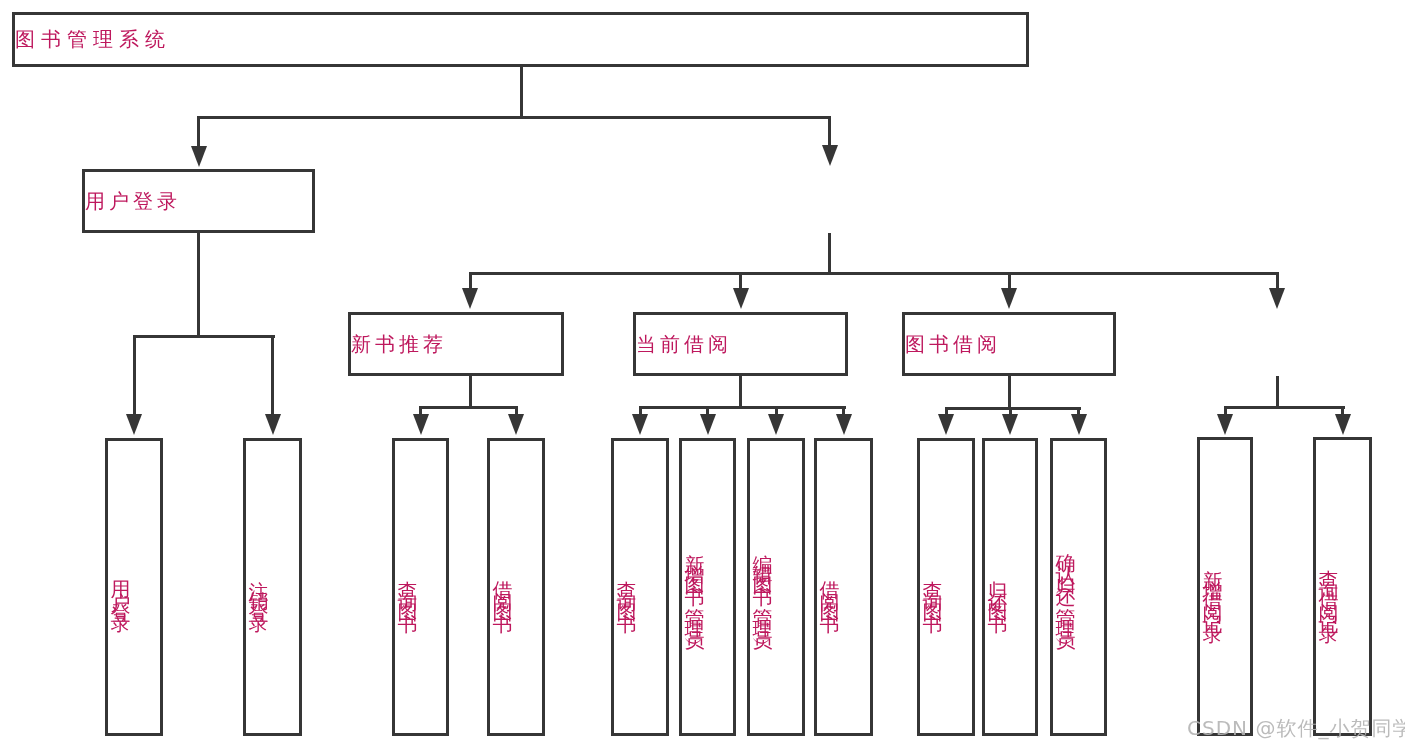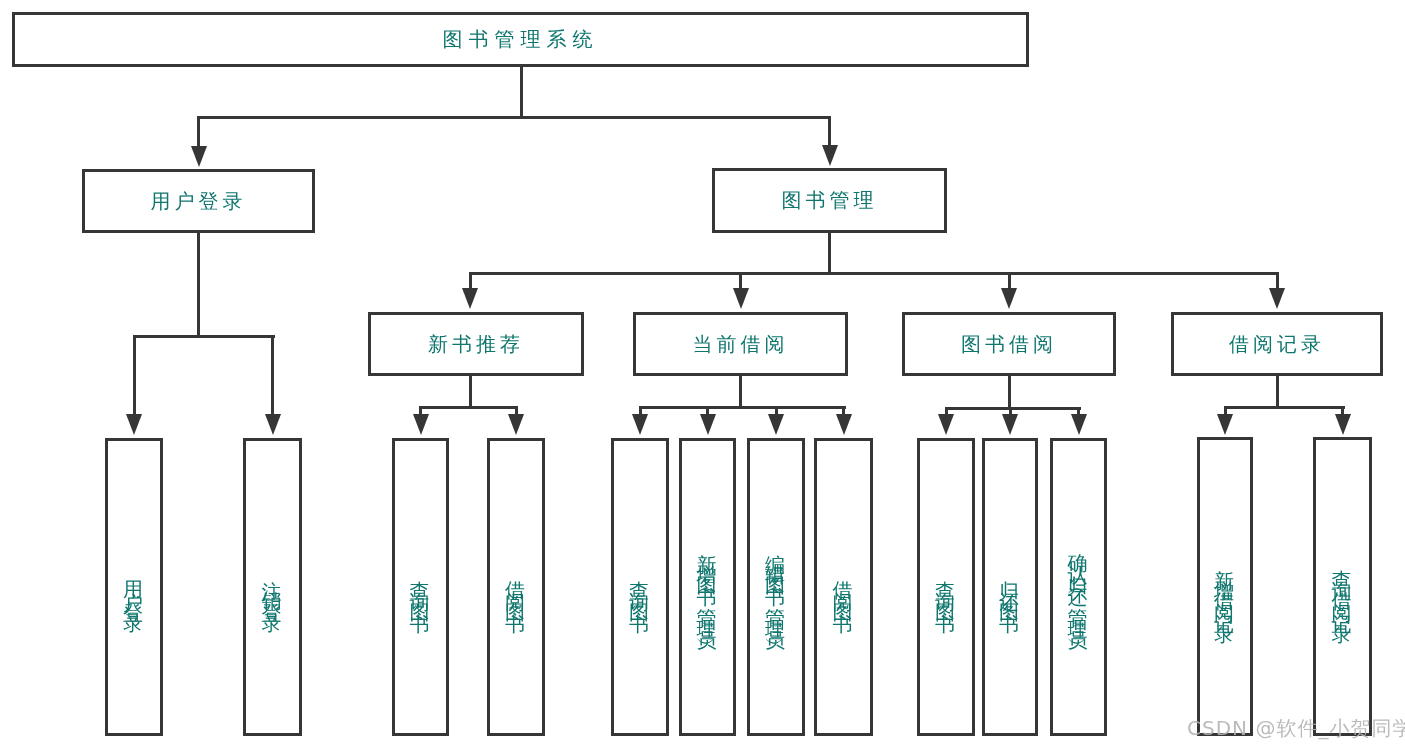--- a/index.html
+++ b/index.html
@@ -1,19 +1,19 @@
 <!DOCTYPE html>
 <html><head>
 <meta charset="utf-8">
 <style>
   html,body{margin:0;padding:0;background:#ffffff;}
   .canvas{position:relative;width:1405px;height:747px;background:#ffffff;overflow:hidden;
           font-family:"DejaVu Sans","Liberation Sans",sans-serif;}
   .b{position:absolute;box-sizing:border-box;background:#ffffff;border:3px solid #363636;
-     display:flex;align-items:center;justify-content:center;color:#0f766e;font-size:20px;
+     display:flex;align-items:center;justify-content:flex-start;color:#be185d;font-size:20px;
      letter-spacing:4px;white-space:nowrap;}
   .b span{display:block;}
   .vb span{writing-mode:vertical-rl;letter-spacing:11px;}
   .hl{position:absolute;height:3px;background:#363636;}
   .vl{position:absolute;width:3px;background:#363636;}
   .ar{position:absolute;width:0;height:0;border-left:8px solid transparent;
       border-right:8px solid transparent;border-top:21px solid #363636;}
   .wm{position:absolute;color:#b4b4b4;font-size:20px;letter-spacing:1px;opacity:.9;white-space:nowrap;}
 </style>
 </head>
@@ -21,35 +21,29 @@
 
 <div class="canvas">
 
   <div class="b" style="left:12px;top:12px;width:1017px;height:55px;">
     <span style="letter-spacing:6px;">图书管理系统</span>
   </div>
 
   <div class="b" style="left:82px;top:169px;width:233px;height:64px;">
     <span>用户登录</span>
   </div>
-  <div class="b" style="left:712px;top:168px;width:235px;height:65px;">
-    <span>图书管理</span>
-  </div>
 
-  <div class="b" style="left:368px;top:312px;width:216px;height:64px;">
+  <div class="b" style="left:348px;top:312px;width:216px;height:64px;">
     <span>新书推荐</span>
   </div>
   <div class="b" style="left:633px;top:312px;width:215px;height:64px;">
     <span>当前借阅</span>
   </div>
   <div class="b" style="left:902px;top:312px;width:214px;height:64px;">
     <span>图书借阅</span>
-  </div>
-  <div class="b" style="left:1171px;top:312px;width:212px;height:64px;">
-    <span>借阅记录</span>
   </div>
 
   <div class="b vb" style="left:105px;top:438px;width:58px;height:298px;">
     <span>用户登录</span>
   </div>
   <div class="b vb" style="left:243px;top:438px;width:59px;height:298px;">
     <span>注销登录</span>
   </div>
 
   <div class="b vb" style="left:392px;top:438px;width:57px;height:298px;">

